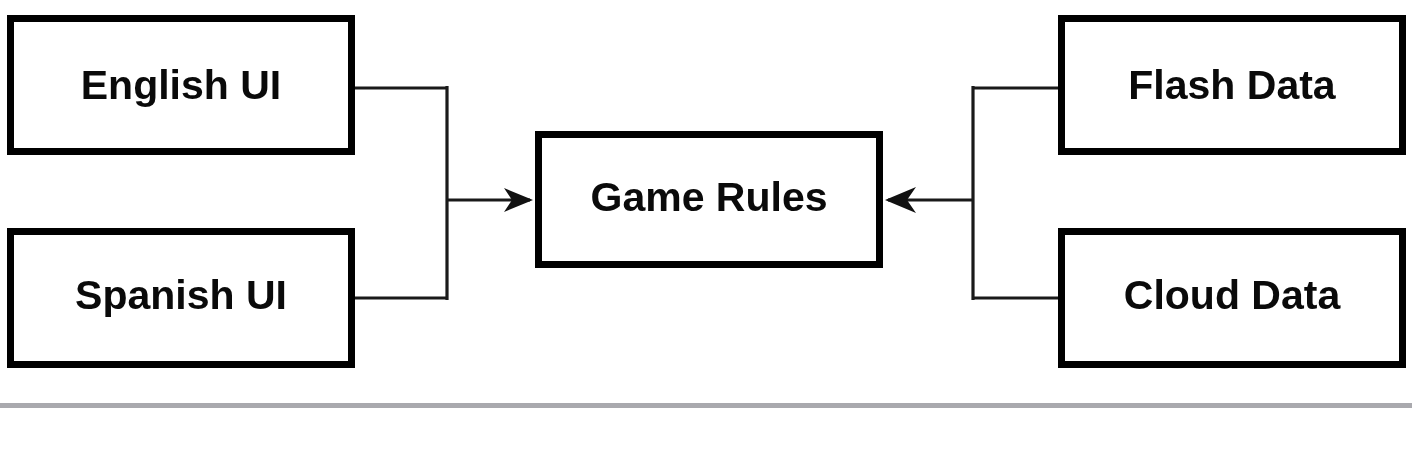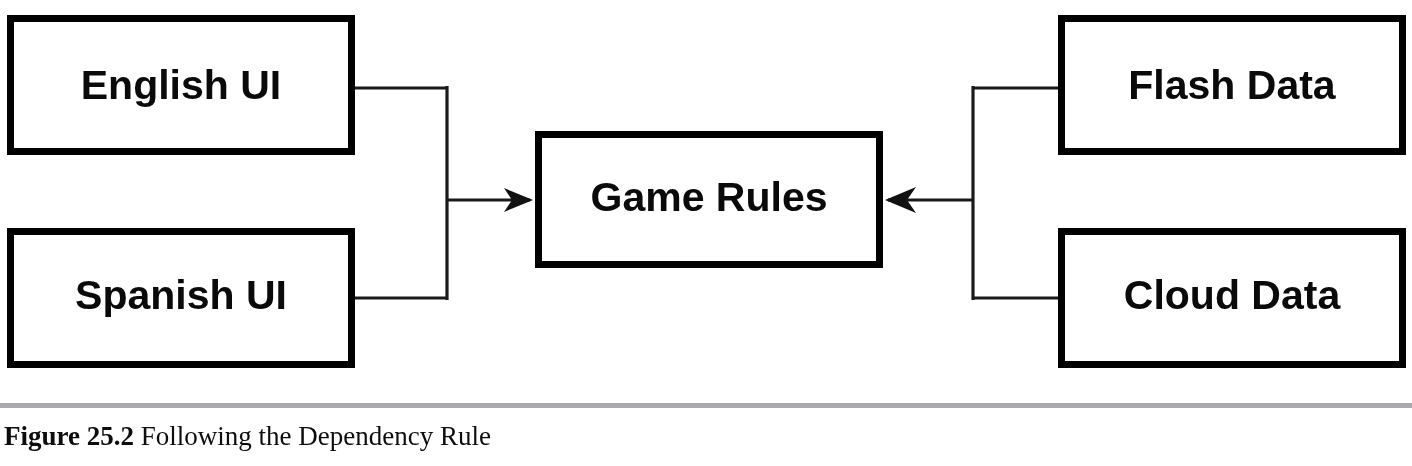--- a/index.html
+++ b/index.html
@@ -126,15 +126,14 @@
 
     <g>
       <rect class="node-box-rect" x="1061.5" y="231.5" width="341" height="133"></rect>
       <text class="node-box-label" x="1232" y="298">Cloud Data</text>
     </g>
 
   </svg>
 
   <div id="caption-rule"></div>
 
-  <div id="figure-caption"><span class="caption-number">Figure 25.2</span> <span class="caption-text">Following the Dependency Rule</span></div>
 
 </div>
 
 </body></html>

